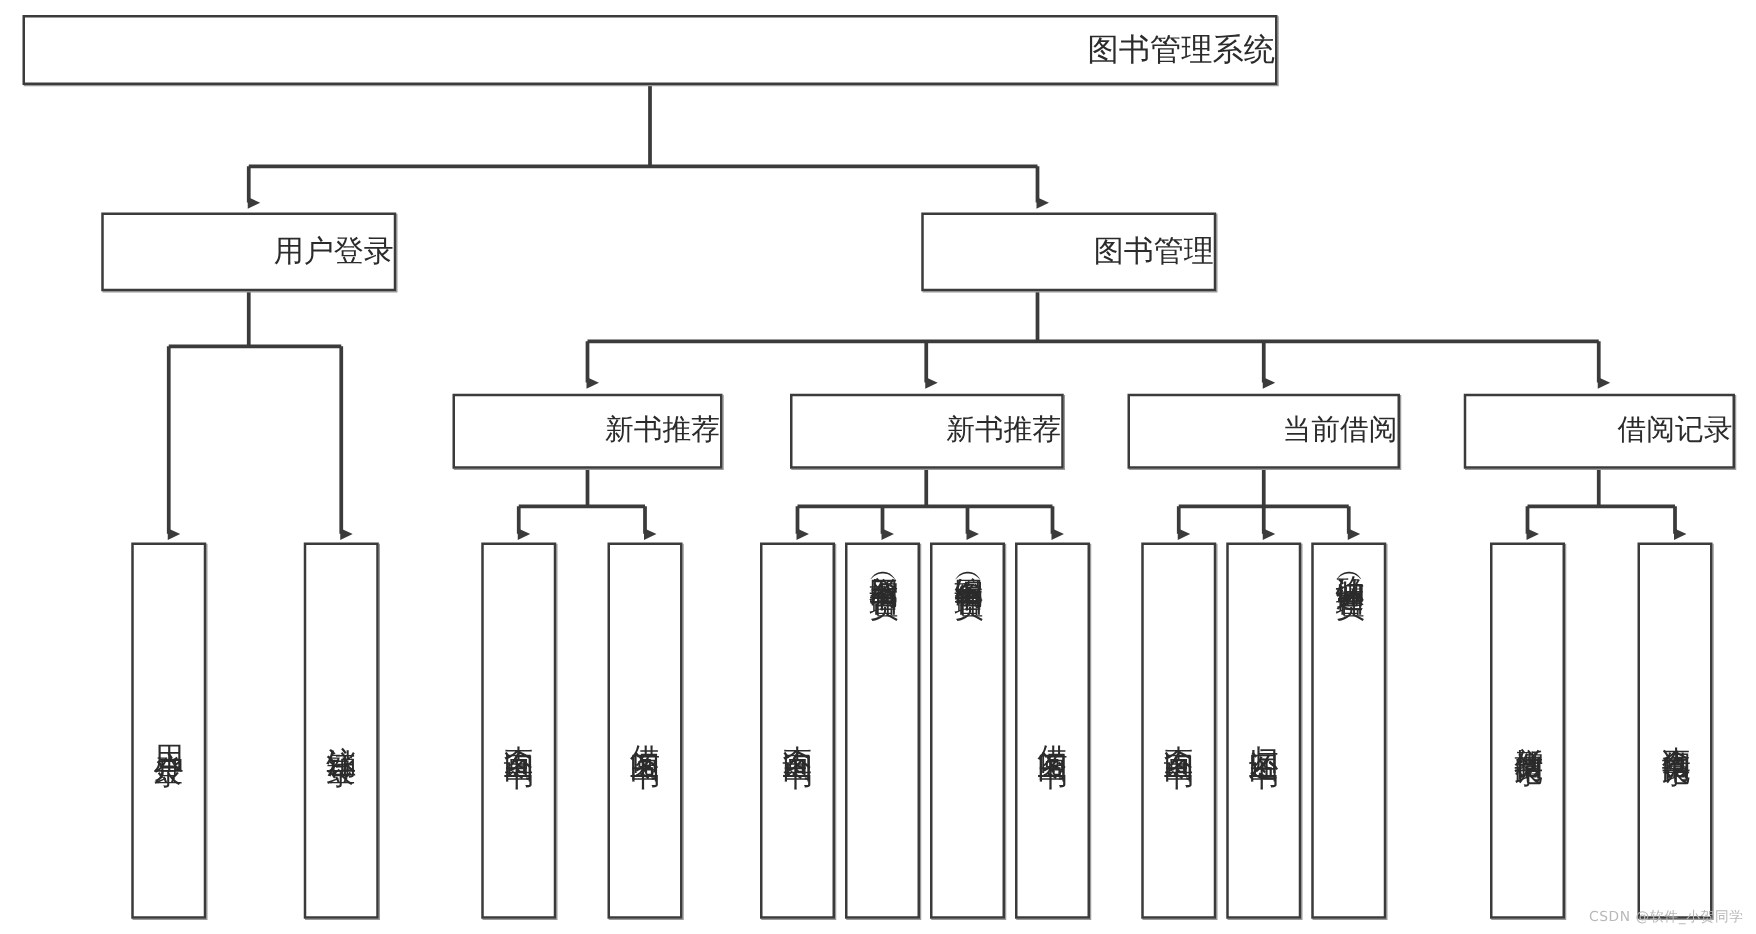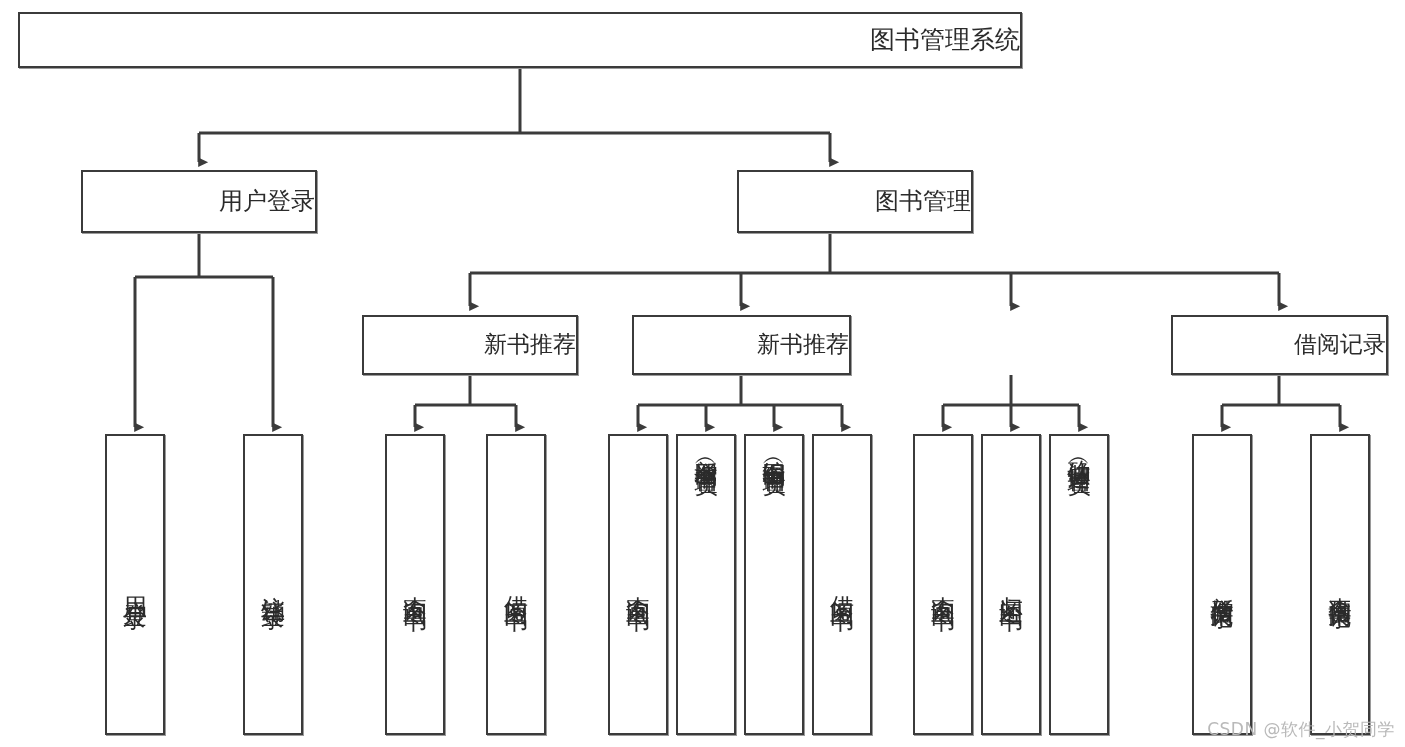--- a/index.html
+++ b/index.html
@@ -64,21 +64,21 @@
     letter-spacing: 2px;
   }
   .node.leaf.align-top {
     align-items: flex-start;
   }
 
   #watermark {
     position: absolute;
     right: 10px;
     bottom: 6px;
-    font-size: 17px;
+    font-size: 11px;
     color: #b9b9b9;
     font-family: "DejaVu Sans", "Liberation Sans", sans-serif;
     white-space: nowrap;
     letter-spacing: 0.5px;
     margin-top: 20px;
   }
 </style>
 </head>
 <body>
 
@@ -144,20 +144,23 @@
   <div class="node level-2" style="left:712px; top:170px; width:236px; height:63px;margin-left:25px;">
     <span class="node-label">图书管理</span>
   </div>
 
   <div class="node level-3" style="left:362px; top:315px; width:216px; height:60px;">
     <span class="node-label">新书推荐</span>
   </div>
   <div class="node level-3" style="left:632px; top:315px; width:219px; height:60px;">
     <span class="node-label">新书推荐</span>
   </div>
+  <div class="node level-3" style="left:902px; top:315px; width:218px; height:60px;">
+    <span class="node-label">当前借阅</span>
+  </div>
   <div class="node level-3" style="left:1171px; top:315px; width:217px; height:60px;padding-left:26px;">
     <span class="node-label">借阅记录</span>
   </div>
 
   <div class="node leaf" style="left:105px; top:434px; width:60px; height:301px;">
     <span class="node-label">用户登录</span>
   </div>
   <div class="node leaf" style="left:243px; top:434px; width:60px; height:301px;">
     <span class="node-label">注销登录</span>
   </div>

